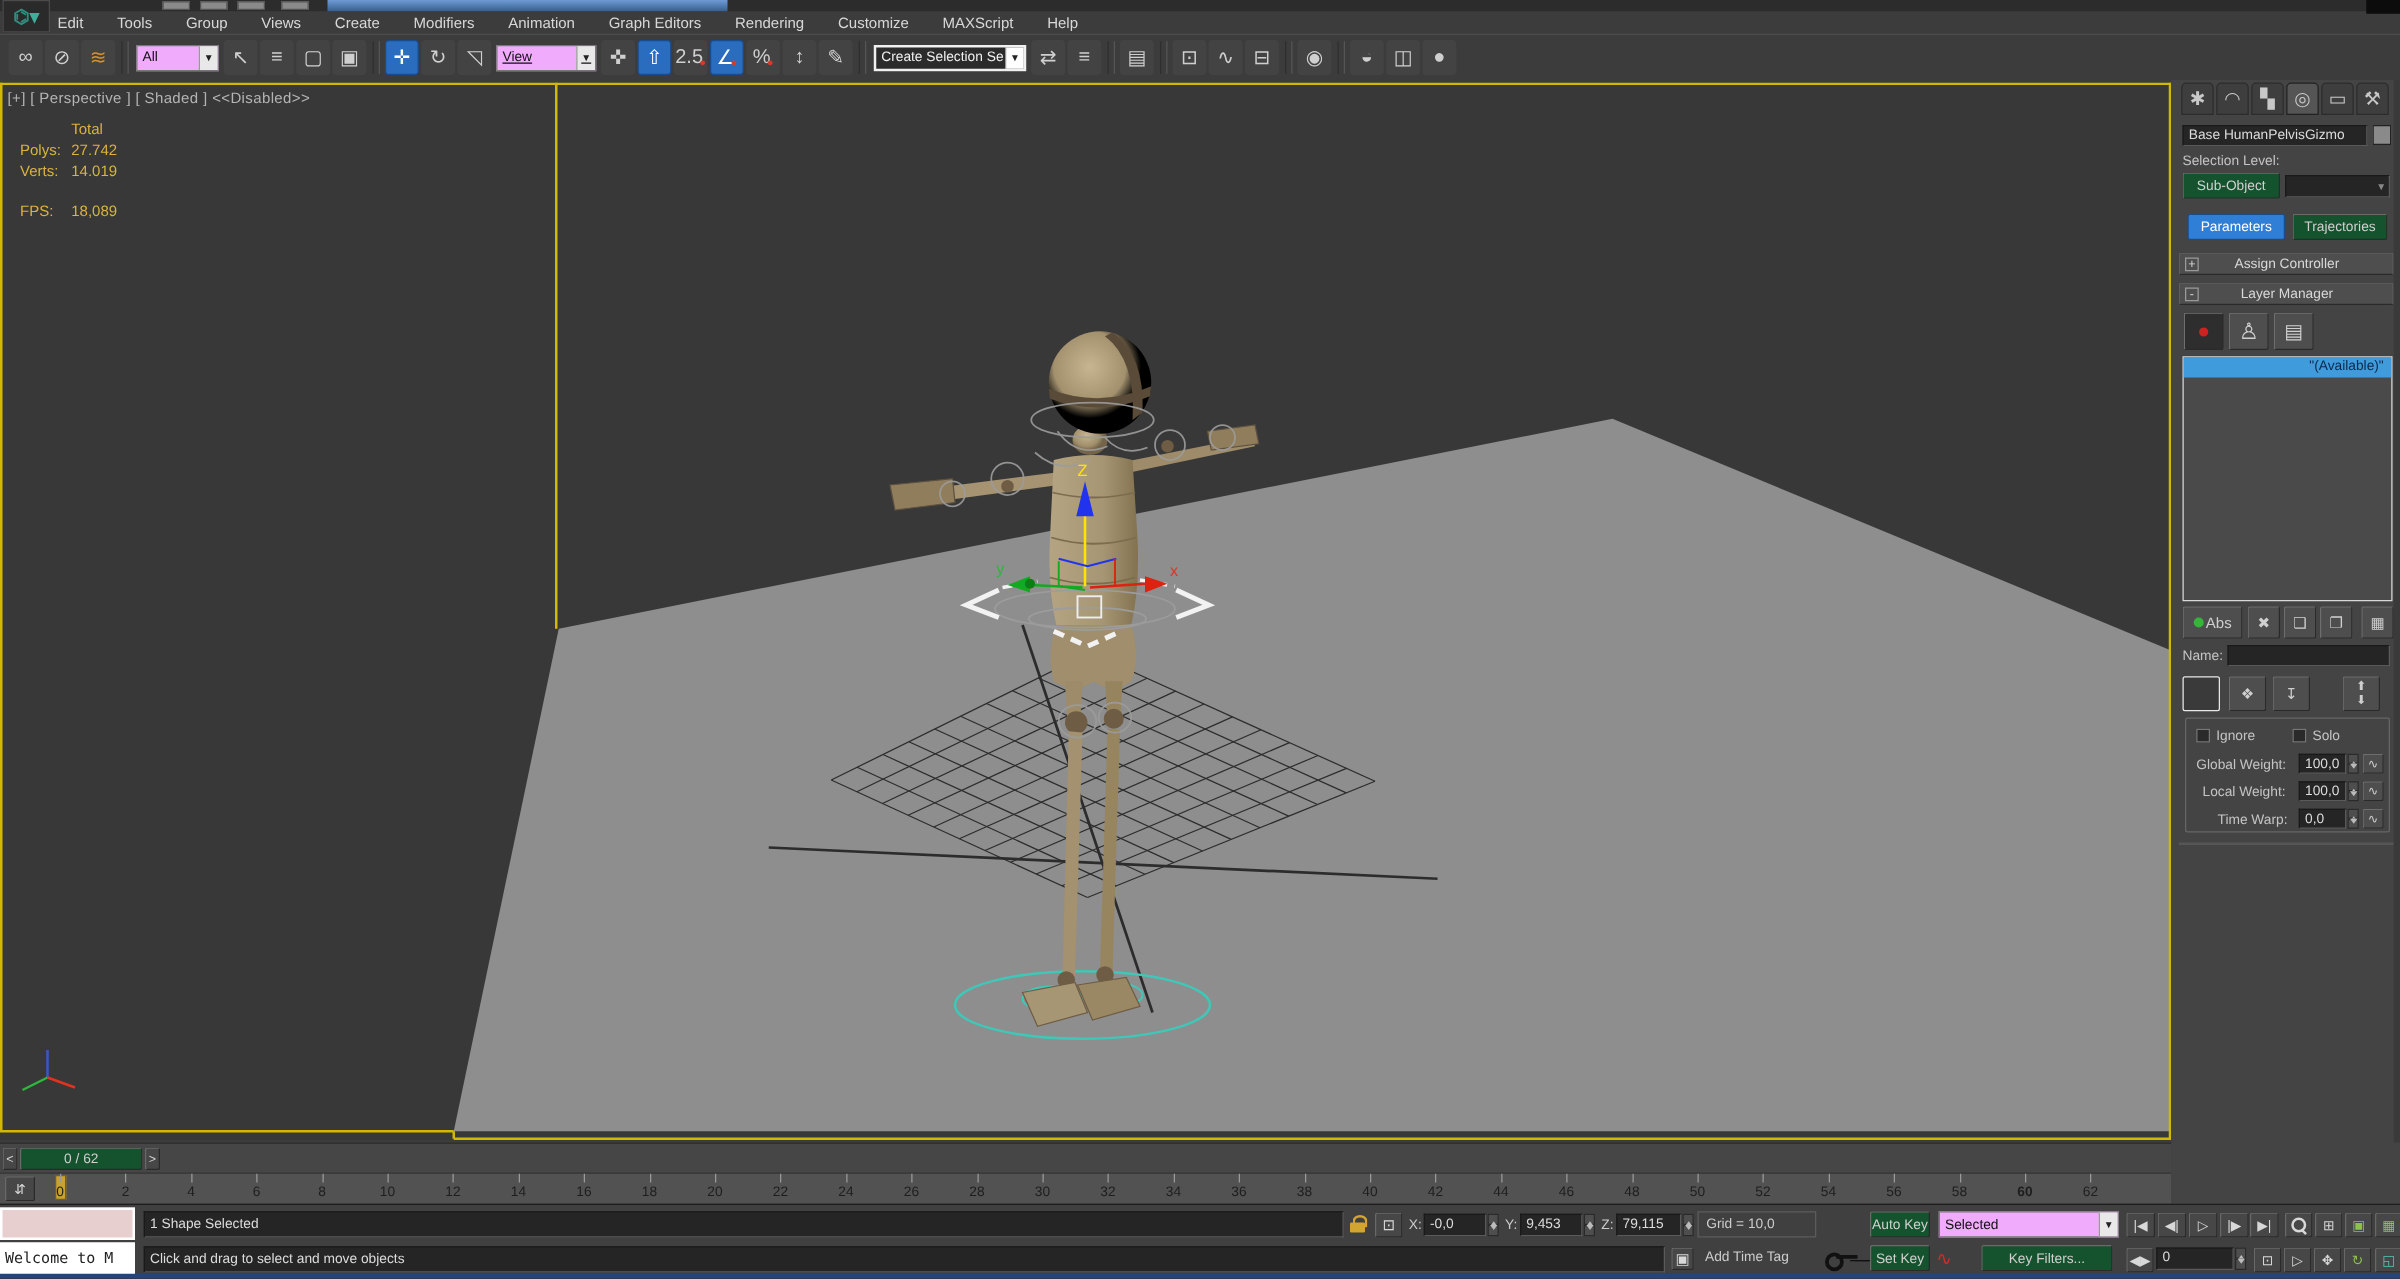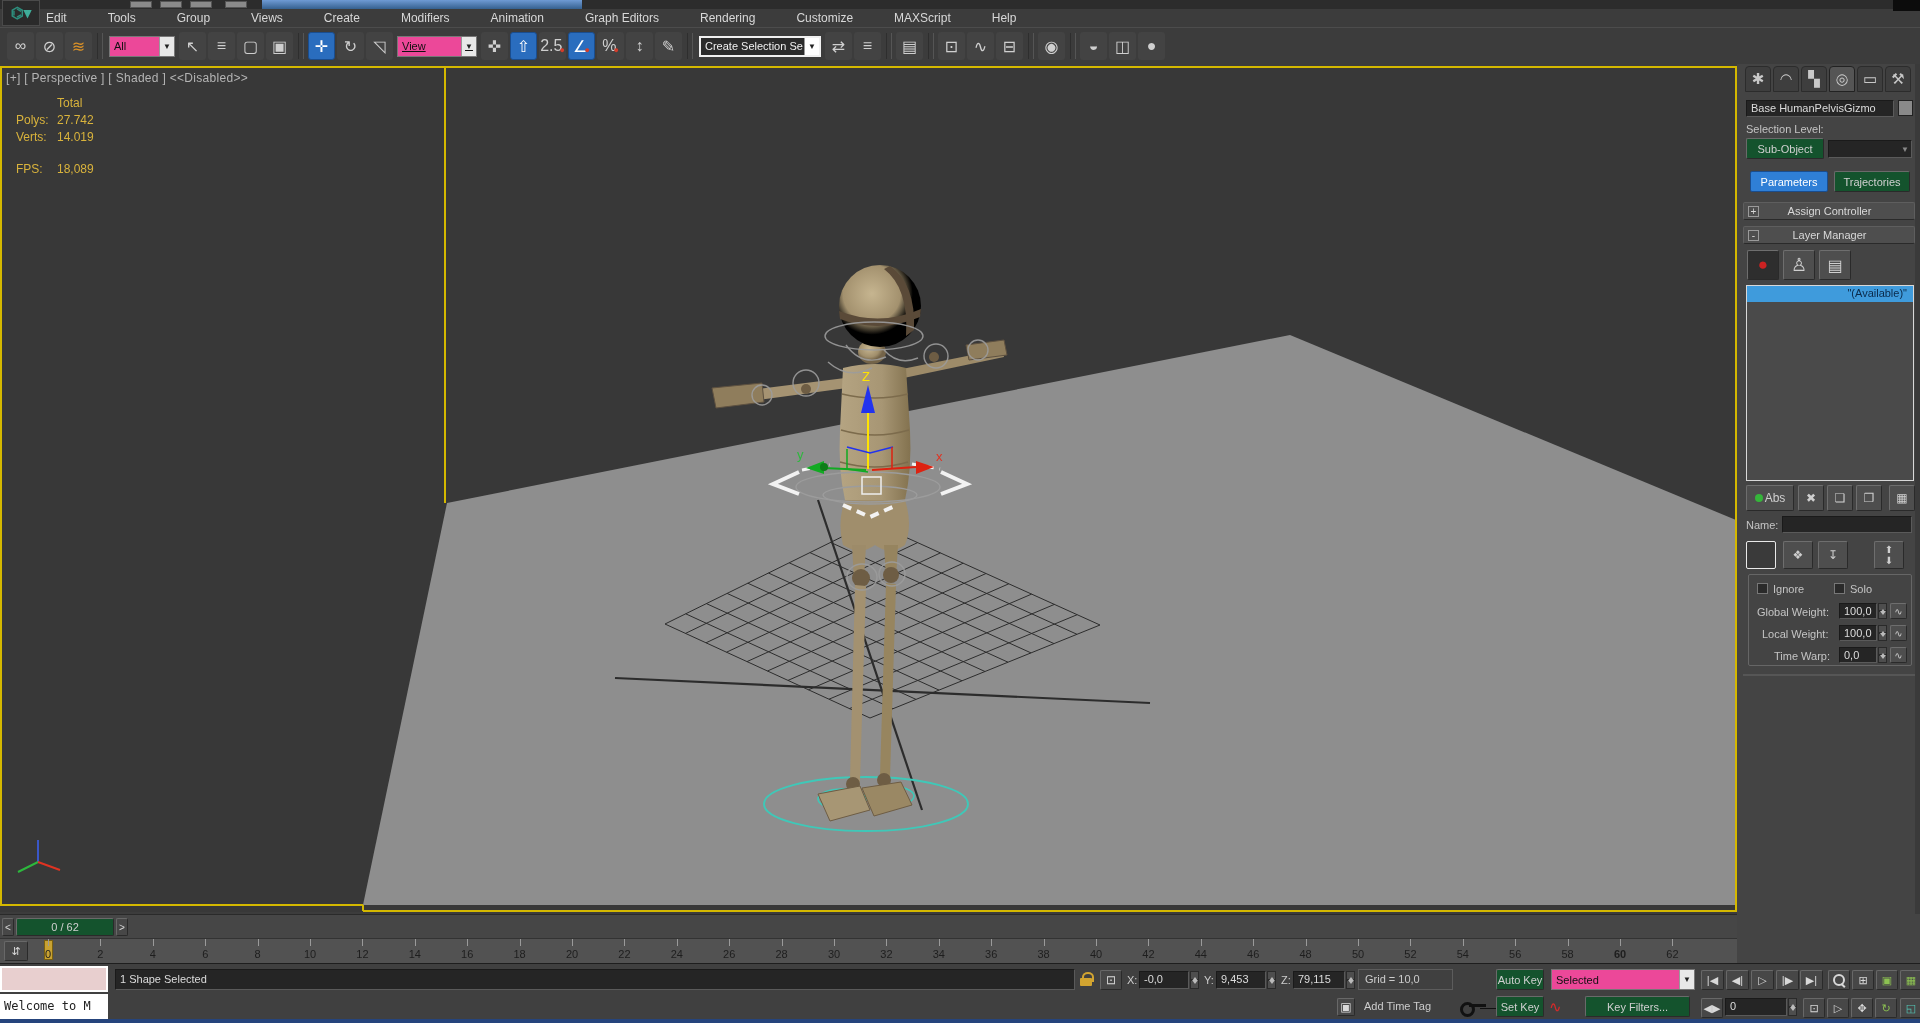--- a/index.html
+++ b/index.html
@@ -14,34 +14,34 @@
   
   #titlebar { left:0; top:0; width:1920px; height:9px; background:#2c2c2c; }
   #title-blue { left:262px; top:0; width:320px; height:9px;
     background:linear-gradient(180deg,#6f9bd4,#35608f); }
   .qa-box { top:1px; width:22px; height:7px; background:#8a8a8a; border:1px solid #555; }
   #tr-black { left:1893px; top:0; width:27px; height:11px; background:#0c0c0c; }
   #logo { left:2px; top:0; width:38px; height:26px; background:#2a2a2a;
     border:1px solid #4a4a4a; display:flex; align-items:center; justify-content:center;
     font-weight:bold; font-size:15px; color:#3fae9a; }
   #logo b { color:#2e8f7e; }
-  #menubar { left:46px; top:9px; height:18px; display:flex; gap:41px; align-items:center; }
+  #menubar { left:46px; top:9px; height:18px; display:flex; gap:27px; align-items:center; }
   .menu-item { color:#d8d8d8; font-size:12px; white-space:nowrap; cursor:default; }
 
   
   #toolbar { left:0; top:27px; width:1920px; height:37px; background:#3c3c3c;
     border-top:1px solid #4c4c4c; display:flex; align-items:center; padding-left:6px; }
   .tb-icon { width:27px; height:28px; margin:0 1px; border-radius:3px;
     display:flex; align-items:center; justify-content:center;
     color:#cfcfcf; font-size:16px; background:#434343; }
   .tb-icon.blue { background:#2a6dbe; color:#fff; border:1px solid #1a4d8e; }
   .tb-icon .accent { color:#d43c2a; font-size:9px; margin-left:-3px; margin-top:8px; }
   .tb-sep { width:6px; height:26px; border-left:1px solid #2e2e2e;
     border-right:1px solid #555; margin:0 3px 0 4px; }
-  .tb-combo { height:21px; background:#ec4899; border:1px solid #777;
+  .tb-combo { height:21px; background:#f0abfc; border:1px solid #777;
     color:#111; display:flex; align-items:center; font-size:11px; margin:0 3px; }
   .tb-combo .val { padding:0 4px; flex:1; white-space:nowrap; overflow:hidden; }
   .tb-combo .arr { width:15px; height:100%; background:#e8e8e8; border-left:1px solid #999;
     display:flex; align-items:center; justify-content:center; font-size:8px; color:#222; }
   .tb-combo.dark { background:#2b2b2b; border:2px solid #f0f0f0; color:#f0f0f0; }
   .tb-combo.dark .arr { background:#fff; color:#222; }
 
   
   #viewport { left:0; top:66px; width:1737px; height:846px; background:#383838; }
   #vp-label { left:6px; top:71px; color:#b4b4b4; font-size:12px; letter-spacing:.3px; }
@@ -519,20 +519,21 @@
         <div class="ruler-num" style="left: 1672.4px;">62</div>
       </div>
   </div>
   <div class="abs" style="left:1737px; top:914px; width:183px; height:49px; background:#444"></div>
 
   <div id="statusbar" class="abs">
     <div class="abs" style="left:0; top:2px; width:108px; height:26px; background:#e8cfcf; border:2px solid #fff"></div>
     <div class="abs" style="left:0; top:30px; width:108px; height:26px; background:#fff; border:2px solid #fff; color:#222; font-family:'DejaVu Sans Mono',monospace; font-size:12px; padding:3px 2px; white-space:nowrap; overflow:hidden">Welcome to M</div>
 
     <div class="abs sunken" style="left:115px; top:5px; width:960px; height:21px; padding-top:3px">1 Shape Selected</div>
+    <div class="abs sunken" style="left:115px; top:33px; width:1217px; height:21px; padding-top:3px">Click and drag to select and move objects</div>
 
     <div class="abs padlock" style="left:1080px; top:8px"></div>
     <div class="abs icon-btn" style="left:1100px; top:6px; width:22px; height:20px">⊡</div>
 
     <div class="srow-label" style="left:1127px; top:10px">X:</div>
     <div class="abs sunken" style="left:1139px; top:7px; width:50px; height:18px">-0,0</div>
     <span class="spinner" style="position:absolute; left:1190px; top:7px; height:18px">
         <i></i>
         <i class="dn"></i>
       </span>

